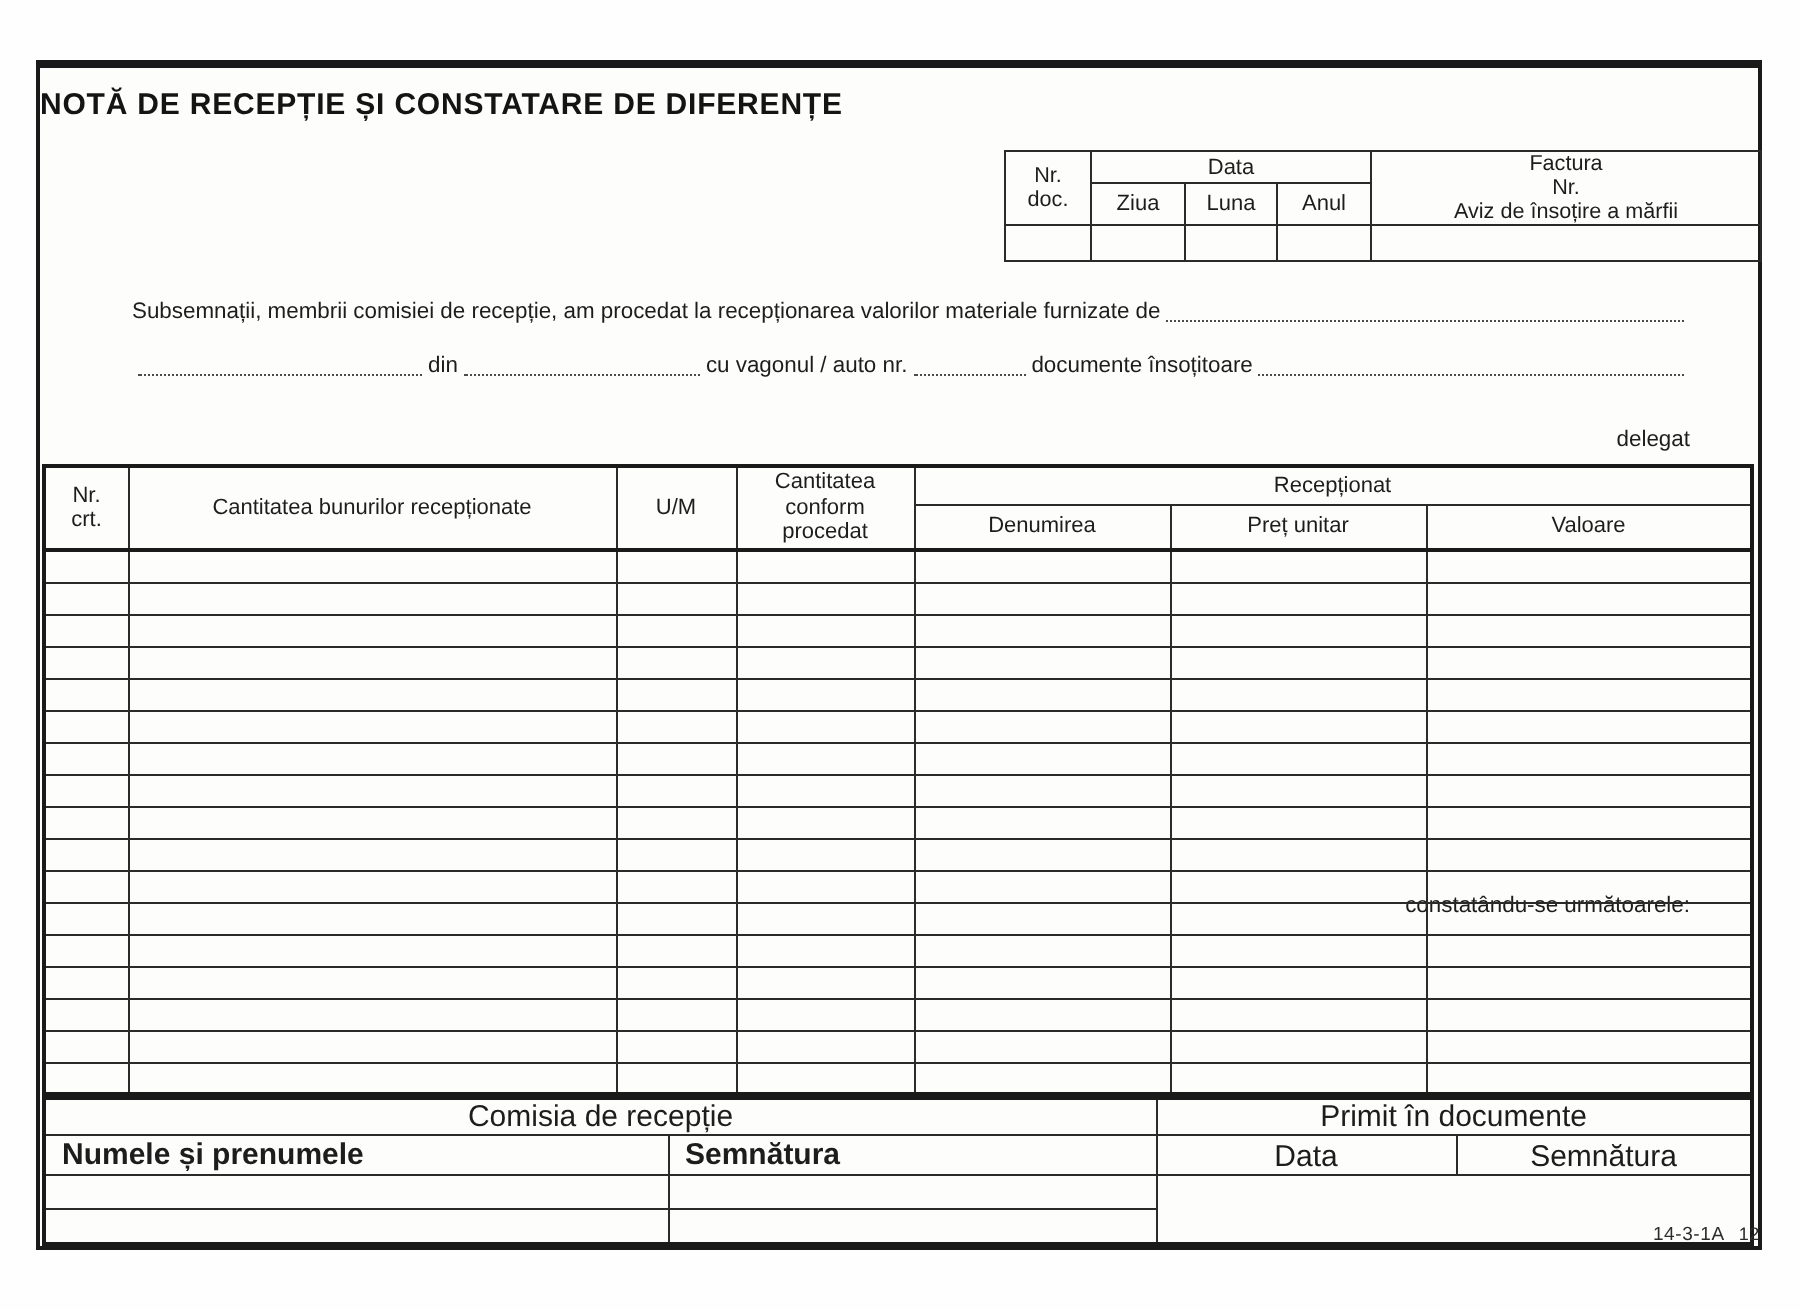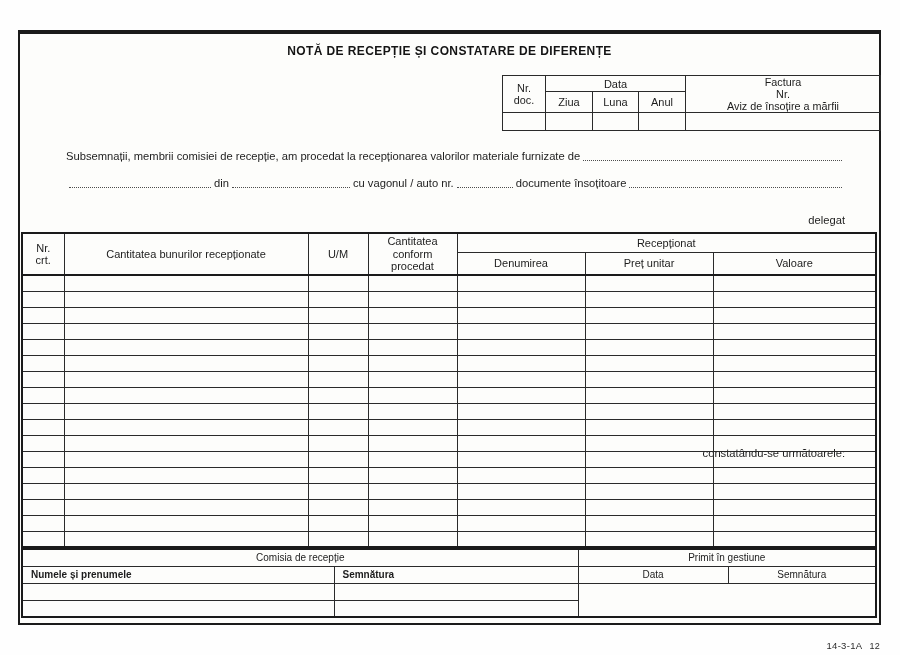--- a/index.html
+++ b/index.html
@@ -14,21 +14,21 @@
   .page { position:absolute; inset:0; background:#fefefe; overflow:hidden; }
 
   .sheet {
     position:absolute; left:18px; top:30px; width:863px; height:595px;
     background:#fdfdfb;
     border:2px solid #1a1a1a; border-top-width:4px;
   }
 
   .title {
     position:absolute; left:0; right:0; top:10px;
-    text-align:center; font-size:12px; font-weight:bold;
+    font-size:15px; font-weight:bold;
     letter-spacing:0.4px; color:#141414;
   }
 
   table { border-collapse:collapse; table-layout:fixed; }
   th, td { border:1px solid #2a2a2a; padding:0; font-weight:normal; }
 
   
   .doc-box { position:absolute; left:482px; top:41px; width:378px; }
   .doc-box table { width:378px; border:1.5px solid #1a1a1a; }
   .doc-box th, .doc-box td { font-size:11px; text-align:center; vertical-align:middle; }
@@ -68,28 +68,28 @@
     vertical-align:middle; white-space:pre-line;
   }
   .goods-table .group-row th { height:19px; }
   .goods-table .sub-row th { height:23px; }
   .goods-table .hb2 { border-bottom:2px solid #1a1a1a; }
   .goods-table tbody td { height:16px; }
 
   
   .footer-table { position:absolute; left:1px; top:514px; }
   .footer-table table { width:854px; border:2px solid #1a1a1a; }
-  .footer-table td { font-size:10px; height:17px; vertical-align:middle; }
+  .footer-table td { font-size:15px; height:17px; vertical-align:middle; }
   .footer-table .sec-title { text-align:center; }
   .footer-table .lbl { padding-left:8px;font-weight:bold; }
   .footer-table .lbl-c { text-align:center; }
   .footer-table .vtop { vertical-align:top; padding-top:2px; }
 
   .form-code {
-    position:absolute; left:700px; top:640px; width:180px;
+    position:absolute; left:700px; top:612px; width:180px;
     text-align:right; font-size:9.5px; color:#2c2c2c; letter-spacing:0.3px;
   }
   .form-code .pgnum { margin-left:7px; font-size:9px; }
 </style>
 </head>
 <body>
 
 <div class="page">
   <div class="sheet">
 
@@ -340,21 +340,21 @@
       <table>
         <colgroup>
           <col style="width:312px">
             <col style="width:244px">
             <col style="width:150px">
             <col style="width:148px">
         </colgroup>
         <tbody>
             <tr>
           <td colspan="2" class="sec-title">Comisia de recepție</td>
-          <td colspan="2" class="sec-title">Primit în gestiune</td>
+          <td colspan="2" class="sec-title">Primit în documente</td>
         </tr>
         <tr>
           <td class="lbl">Numele și prenumele</td>
           <td class="lbl">Semnătura</td>
           <td rowspan="3" class="lbl-c vtop">Data</td>
           <td rowspan="3" class="lbl-c vtop">Semnătura</td>
         </tr>
         </tbody>
           <tbody>
             <tr>

